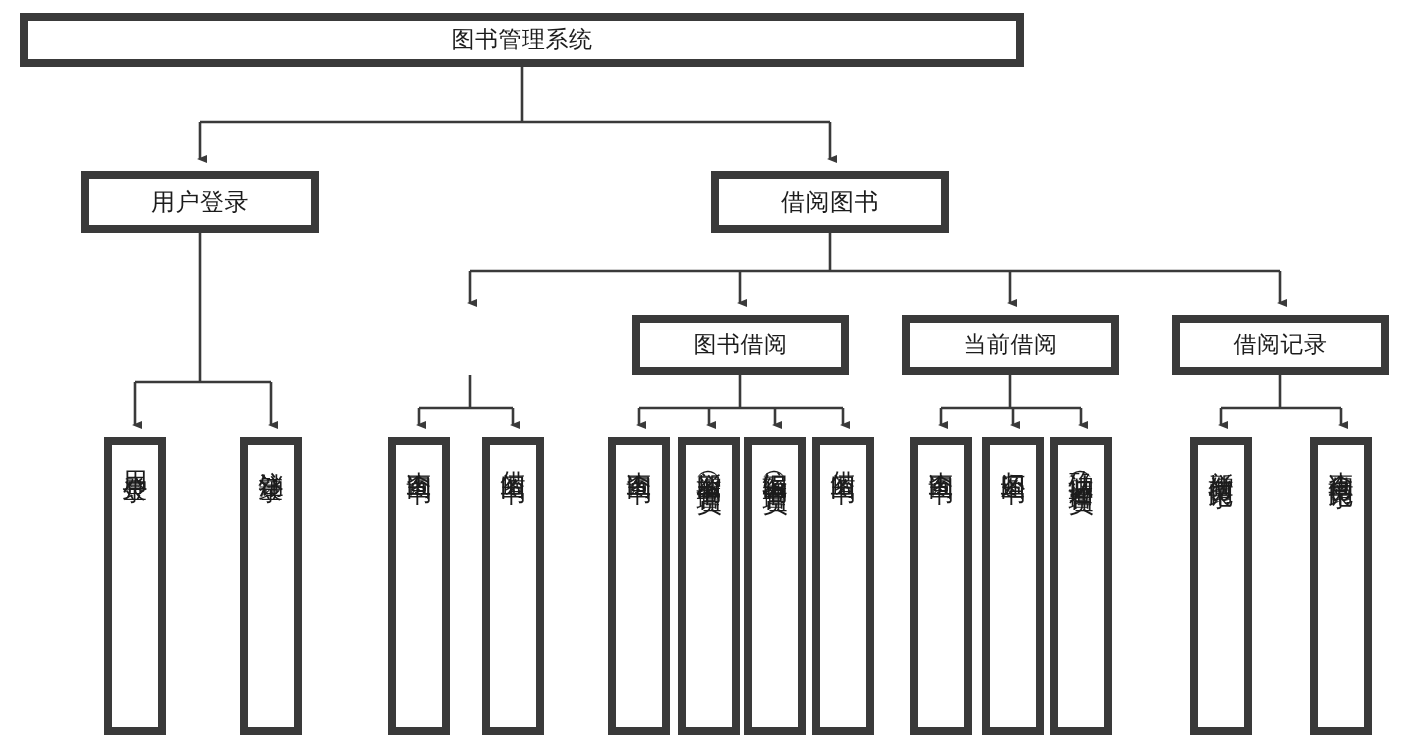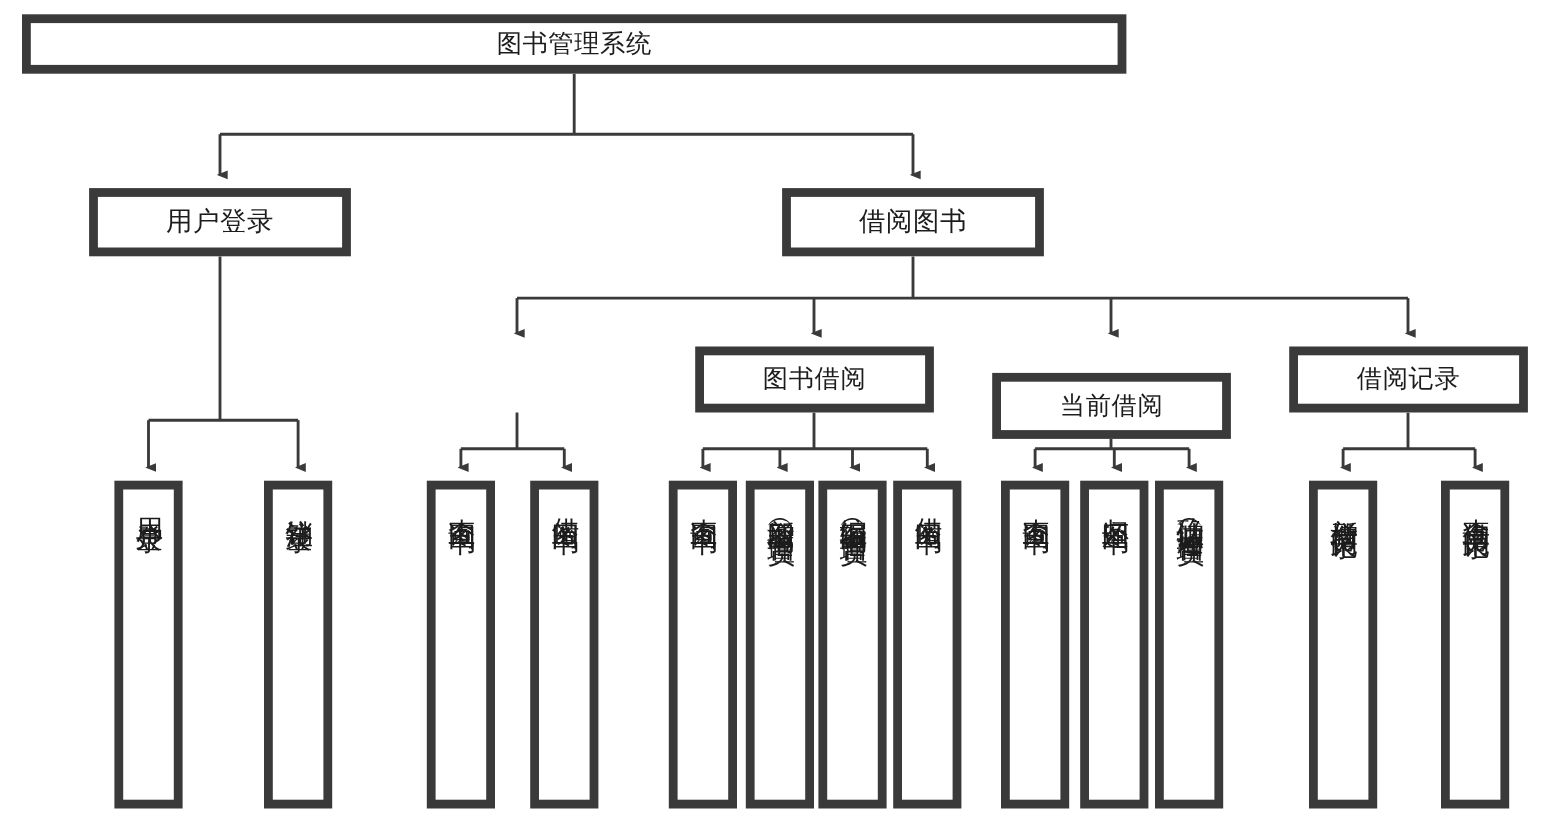--- a/index.html
+++ b/index.html
@@ -126,21 +126,21 @@
   <div class="node horiz lvl1" style="left: 81px; top: 171px; width: 238px; height: 62px; border-color: rgb(58, 58, 58); color: rgb(28, 28, 28);">
     <span class="label">用户登录</span>
   </div>
   <div class="node horiz lvl1" style="left: 711px; top: 171px; width: 238px; height: 62px; border-color: rgb(58, 58, 58); color: rgb(28, 28, 28);">
     <span class="label">借阅图书</span>
   </div>
 
   <div class="node horiz lvl2" style="left: 632px; top: 315px; width: 217px; height: 60px; border-color: rgb(58, 58, 58); color: rgb(28, 28, 28);">
     <span class="label">图书借阅</span>
   </div>
-  <div class="node horiz lvl2" style="left: 902px; top: 315px; width: 217px; height: 60px; border-color: rgb(58, 58, 58); color: rgb(28, 28, 28); margin-top: 24px;">
+  <div class="node horiz lvl2" style="left: 902px; top: 315px; width: 217px; height: 60px; border-color: rgb(58, 58, 58); color: rgb(28, 28, 28);">
     <span class="label">当前借阅</span>
   </div>
   <div class="node horiz lvl2" style="left: 1172px; top: 315px; width: 217px; height: 60px; border-color: rgb(58, 58, 58); color: rgb(28, 28, 28);">
     <span class="label">借阅记录</span>
   </div>
 
   <div class="node vert" style="left: 104px; top: 437px; width: 62px; height: 298px; border-color: rgb(58, 58, 58); color: rgb(28, 28, 28);">
     <span class="label">用户登录</span>
   </div>
   <div class="node vert" style="left: 240px; top: 437px; width: 62px; height: 298px; border-color: rgb(58, 58, 58); color: rgb(28, 28, 28);">

